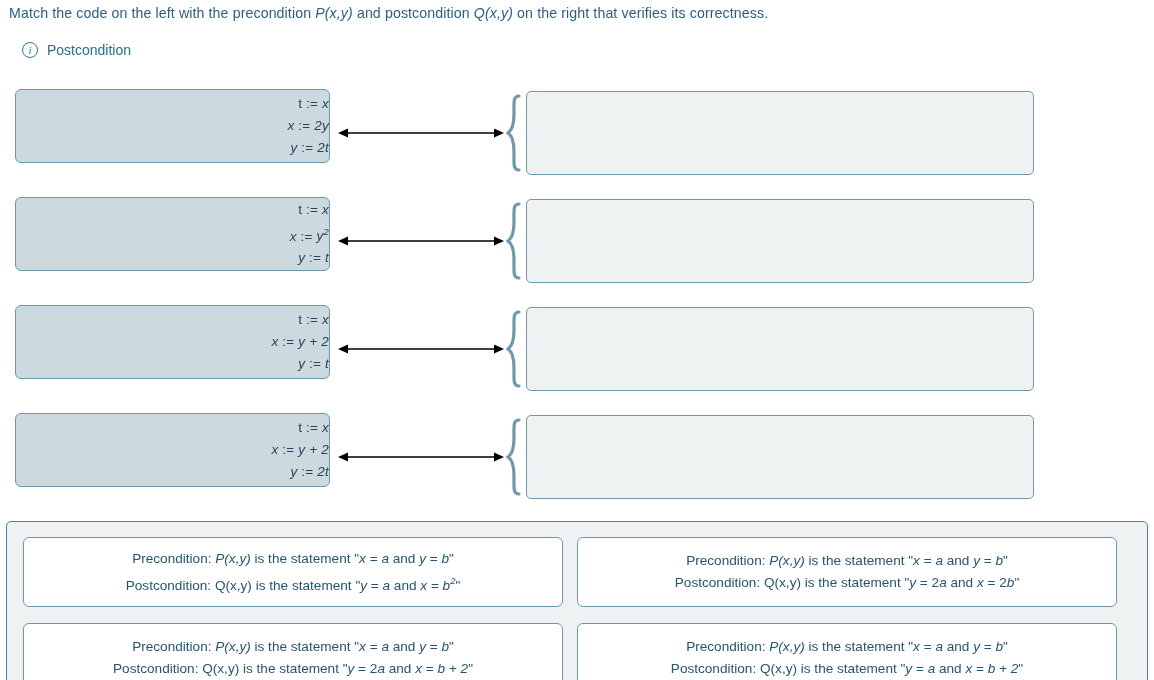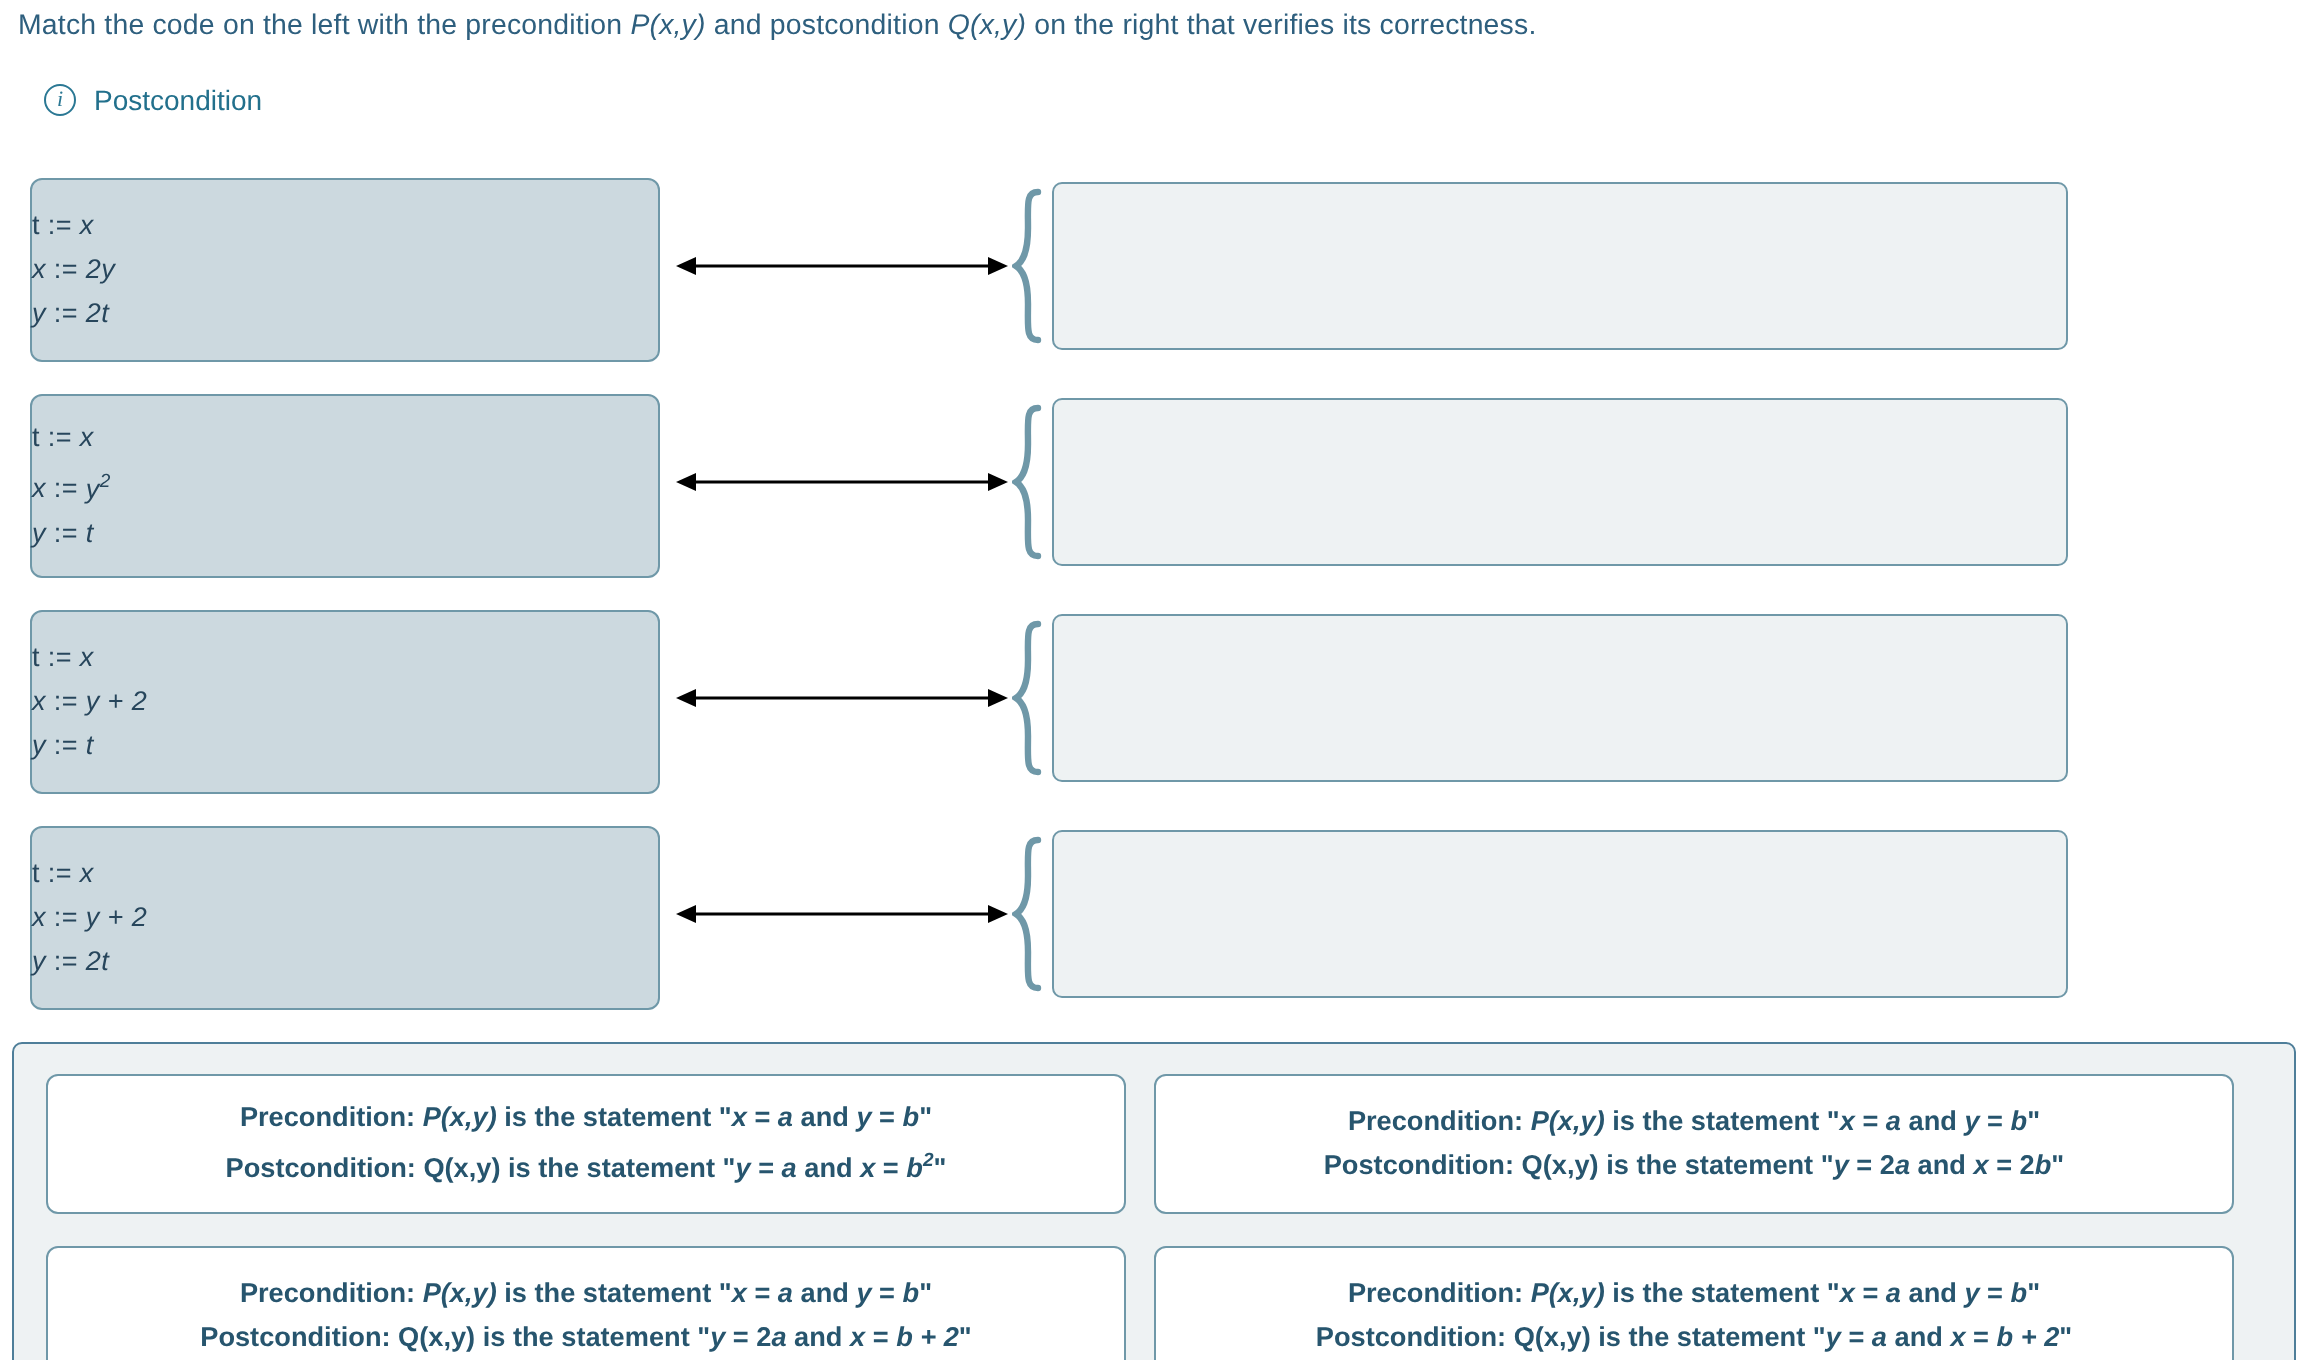--- a/index.html
+++ b/index.html
@@ -33,26 +33,26 @@
     font-size: 11px; font-style: italic; font-family: "Liberation Serif", serif;
     line-height: 1;
   }
 
   
   .rows { position: absolute; left: 0; top: 89px; width: 1154px; }
   .row { position: relative; height: 88px; margin-bottom: 20px; }
 
   .code-card {
     position: absolute; left: 15px; top: 0;
-    width: 315px; height: 92px;
+    width: 315px; height: 74px;
     background: #ccd9df;
     border: 1.2px solid #6f98a8;
     border-radius: 6px;
     display: flex; flex-direction: column;
-    align-items: flex-start; justify-content: center;
+    align-items: flex-end; justify-content: center;
     color: #27465c;
     cursor: pointer;
   }
   .code-line {
     font-size: 13.5px; line-height: 22px;
     white-space: pre; letter-spacing: .2px;
     font-family: "Liberation Sans", sans-serif;
   }
   .code-line .v { font-style: italic; }
   .code-line .op { font-style: normal; }
@@ -95,21 +95,20 @@
   }
   .option {
     width: 540px; height: 70px;
     background: #ffffff;
     border: 1.1px solid #6f98a8;
     border-radius: 6px;
     display: flex; flex-direction: column;
     align-items: center; justify-content: center;
     color: #27556e;
     cursor: pointer;
-    font-weight: bold;
   }
   .option .oline {
     font-size: 13.6px; line-height: 22px; white-space: nowrap;
   }
   .option i { font-style: italic; }
   .option sup { font-size: 9.5px; vertical-align: super; }
 </style>
 </head>
 <body>
 

